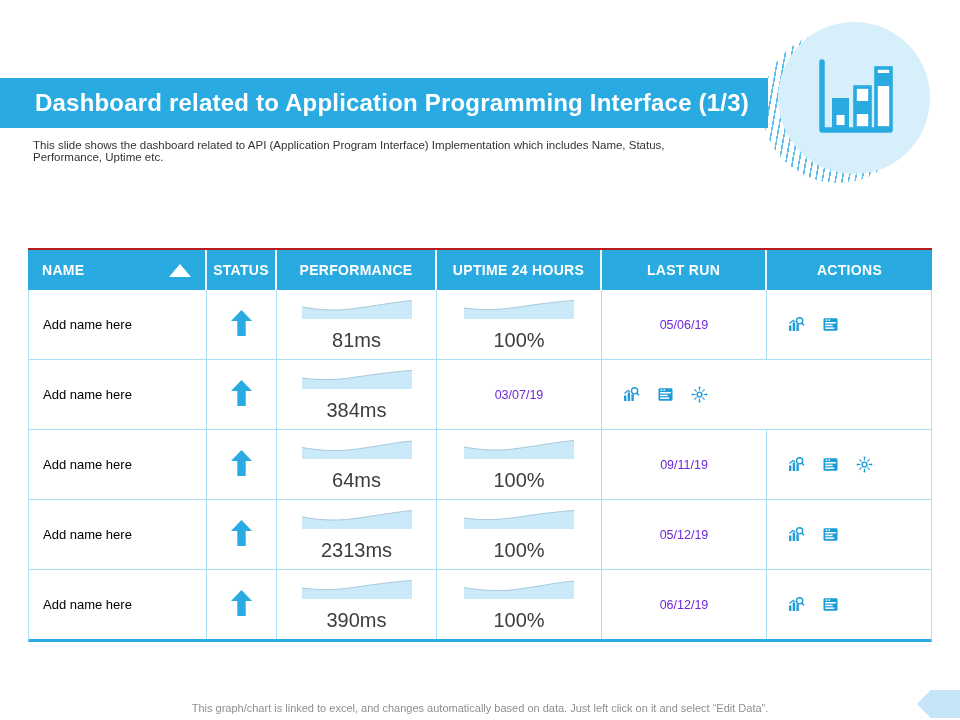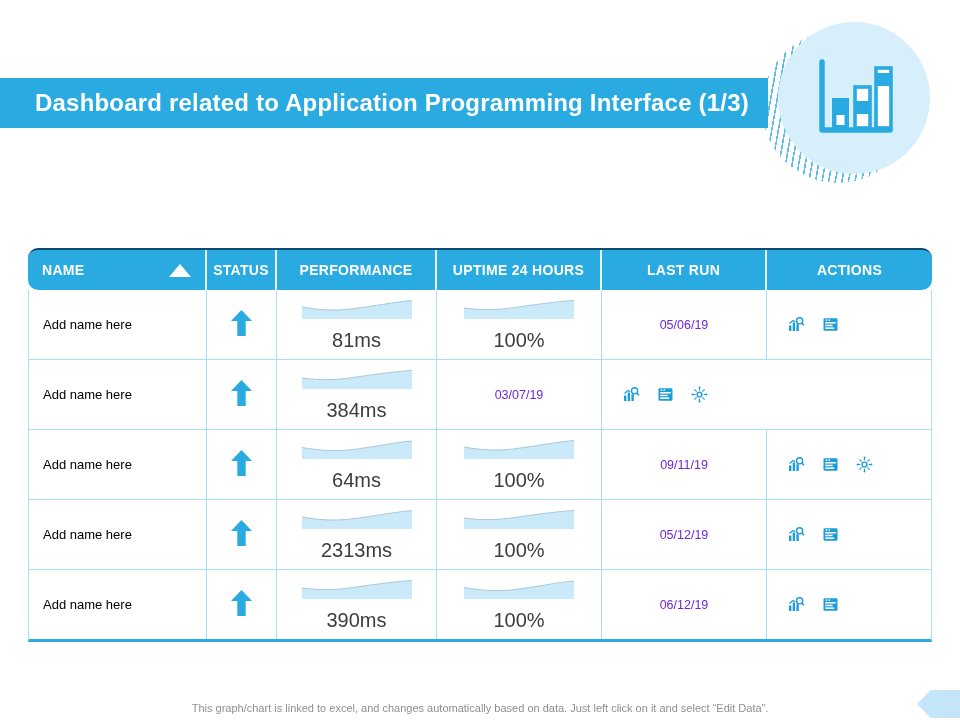--- a/index.html
+++ b/index.html
@@ -17,21 +17,21 @@
   
   .hatch-circle{position:absolute;left:762px;top:31px;width:152px;height:152px;border-radius:50%;
                 background:repeating-linear-gradient(100deg,rgba(41,171,226,.75) 0 1.6px,transparent 1.6px 6.5px);
                 z-index:2;}
   .main-circle{position:absolute;left:778px;top:22px;width:152px;height:152px;border-radius:50%;
                background:#D7EEFB;z-index:3;display:flex;align-items:center;justify-content:center;}
 
   
   .table{position:absolute;left:28px;top:248px;width:904px;z-index:1;}
   .thead{display:grid;grid-template-columns:179px 70px 160px 165px 165px 165px;height:40px;
-         background:#29ABE2;border-top:2px solid #0c4a6e;border-radius:10px;}
+         background:#29ABE2;border-top:2px solid #b91c1c;}
   .th{display:flex;align-items:center;justify-content:center;color:#fff;font-weight:bold;font-size:14px;
       letter-spacing:.3px;border-right:2px solid rgba(255,255,255,.9);}
   .th:last-child{border-right:none;}
   .th.name{justify-content:space-between;padding:0 14px;}
   .tri-up{width:0;height:0;border-left:11px solid transparent;border-right:11px solid transparent;
           border-bottom:13px solid #fff;}
 
   .tbody{border-left:1px solid #A9DFF7;border-right:1px solid #A9DFF7;border-bottom:3px solid #29ABE2;}
   .row{display:grid;grid-template-columns:178px 70px 160px 165px 165px 165px;height:69px;
        border-bottom:1.5px solid #A9DFF7;}
@@ -52,20 +52,21 @@
                   clip-path:polygon(32% 0,100% 0,100% 100%,32% 100%,0 50%);z-index:2;}
 </style>
 </head>
 <body>
 
 <div class="slide">
 
   <div class="title-band">
     <h1>Dashboard related to Application Programming Interface (1/3)</h1>
   </div>
+  <div class="subtitle">This slide shows the dashboard related to API (Application Program Interface) Implementation which includes Name, Status, Performance, Uptime etc.</div>
 
   <div class="hatch-circle"></div>
   <div class="main-circle">
     <svg width="84" height="84" viewBox="0 0 84 84">
       <path d="M10 6 V74 H78" fill="none" stroke="#29ABE2" stroke-width="5.5" stroke-linecap="round" stroke-linejoin="round"></path>
       <rect x="20" y="42" width="17" height="30" fill="#29ABE2"></rect>
       <rect x="24.5" y="59" width="8" height="10" fill="#fff"></rect>
       <rect x="43" y="31" width="15" height="41" fill="#fff" stroke="#29ABE2" stroke-width="3.6"></rect>
       <rect x="43" y="45" width="15" height="13" fill="#29ABE2"></rect>
       <rect x="64" y="12" width="15" height="60" fill="#fff" stroke="#29ABE2" stroke-width="3.6"></rect>

